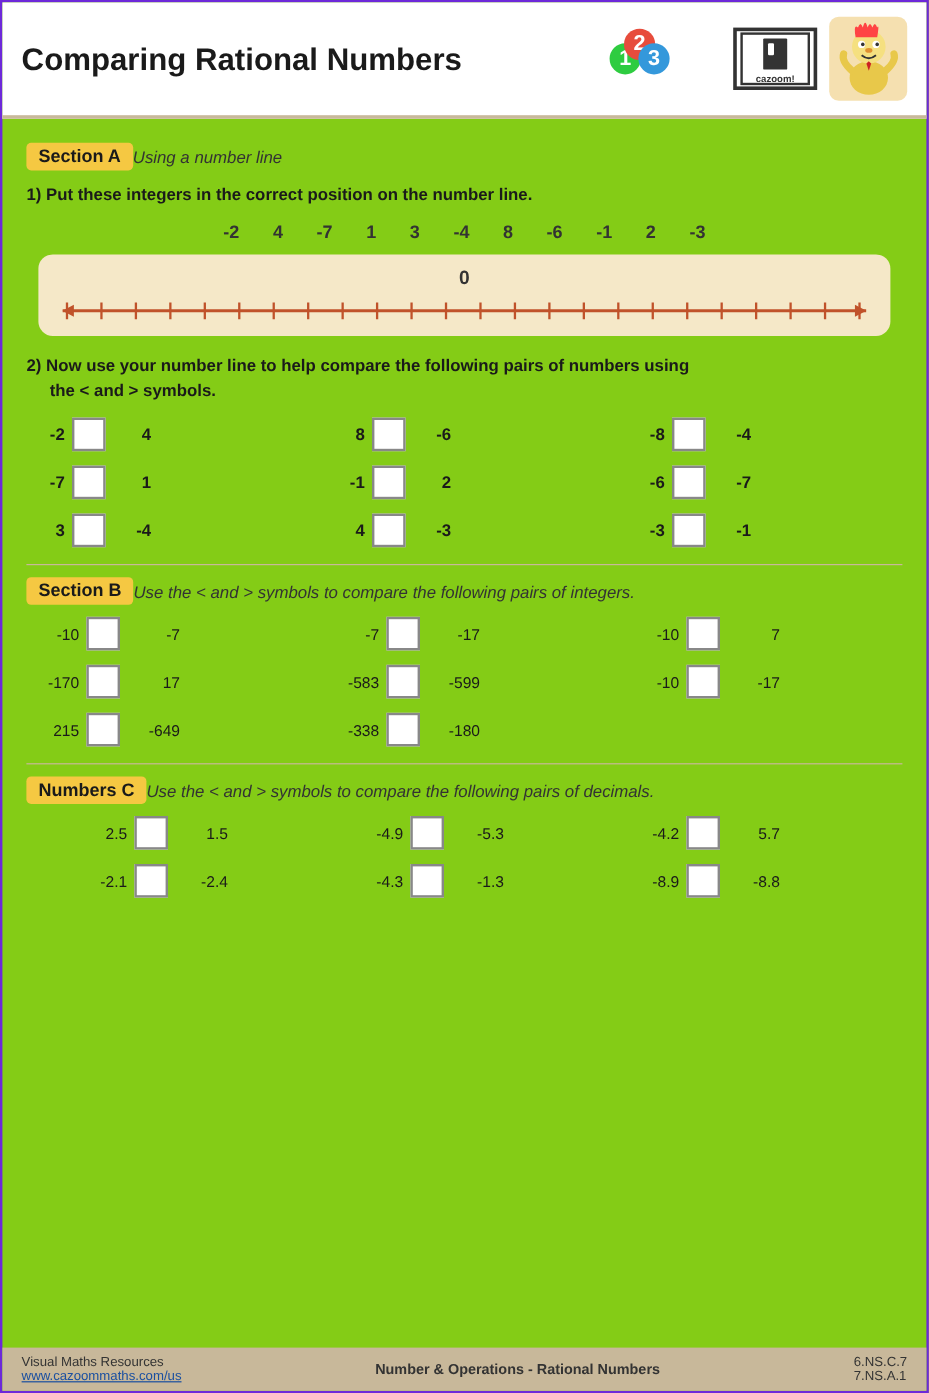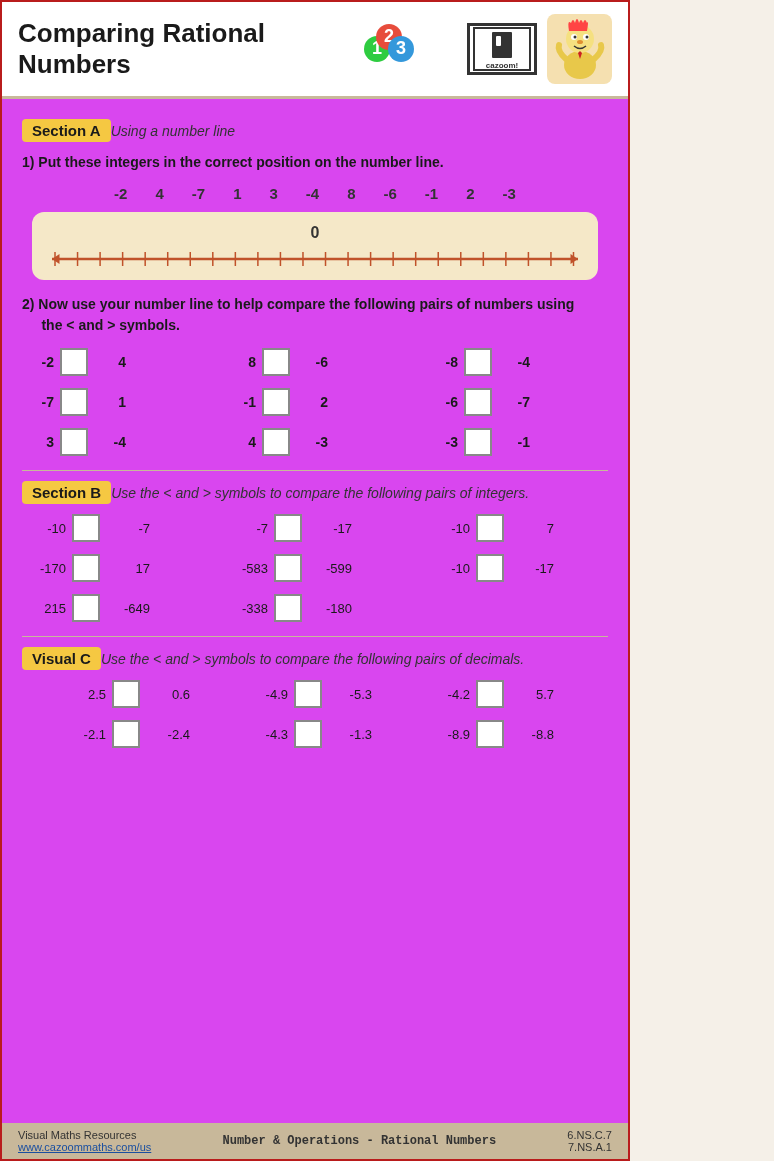--- a/index.html
+++ b/index.html
@@ -4,24 +4,24 @@
   <style>
     * { box-sizing: border-box; margin: 0; padding: 0; }
     body {
       font-family: Arial, sans-serif;
       background: #f5f0e8;
       width: 774px;
       min-height: 1161px;
       position: relative;
     }
     .page {
-      width: 630px;
+      width: 774px;
       min-height: 1161px;
-      background: #d946ef;
-      border: 2px solid #b91c1c;
+      background: #84cc16;
+      border: 2px solid #6d28d9;
       padding: 0;
       position: relative;
     }
     
     .header {
       background: white;
       border-bottom: 3px solid #c8b89a;
       padding: 12px 16px;
       display: flex;
       align-items: center;
@@ -188,26 +188,24 @@
       flex-direction: column;
     }
     .footer-link {
       color: #1a4fa0;
       text-decoration: underline;
     }
     .footer-center {
       font-size: 12px;
       font-weight: bold;
       color: #333;
-      font-family: Liberation Mono, monospace;
     }
     .footer-right {
       display: flex;
       flex-direction: column;
-      align-items: flex-end;
       font-size: 11px;
     }
   </style>
 </head>
 <body>
 
 <div class="page">
 
   <div class="header">
     <div class="header-title">Comparing Rational Numbers</div>
@@ -422,30 +420,30 @@
       <div class="compare-row">
         <span class="compare-num-wide">-338</span>
         <div class="compare-box"></div>
         <span class="compare-num-wide">-180</span>
       </div>
     </div>
 
     <hr class="divider">
 
     <div class="section-header">
-      <span class="section-label">Visual C</span>
+      <span class="section-label">Numbers C</span>
       <span class="section-desc">Use the &lt; and &gt; symbols to compare the following pairs of decimals.</span>
     </div>
 
     <div style="display:grid; grid-template-columns: 1fr 1fr 1fr; gap: 12px 40px; margin-bottom: 30px; padding: 0 40px;">
 
       <div class="compare-row">
         <span class="compare-num-wide">2.5</span>
         <div class="compare-box"></div>
-        <span class="compare-num-wide">0.6</span>
+        <span class="compare-num-wide">1.5</span>
       </div>
       <div class="compare-row">
         <span class="compare-num-wide">-4.9</span>
         <div class="compare-box"></div>
         <span class="compare-num-wide">-5.3</span>
       </div>
 
       <div class="compare-row">
         <span class="compare-num-wide">-4.2</span>
         <div class="compare-box"></div>

